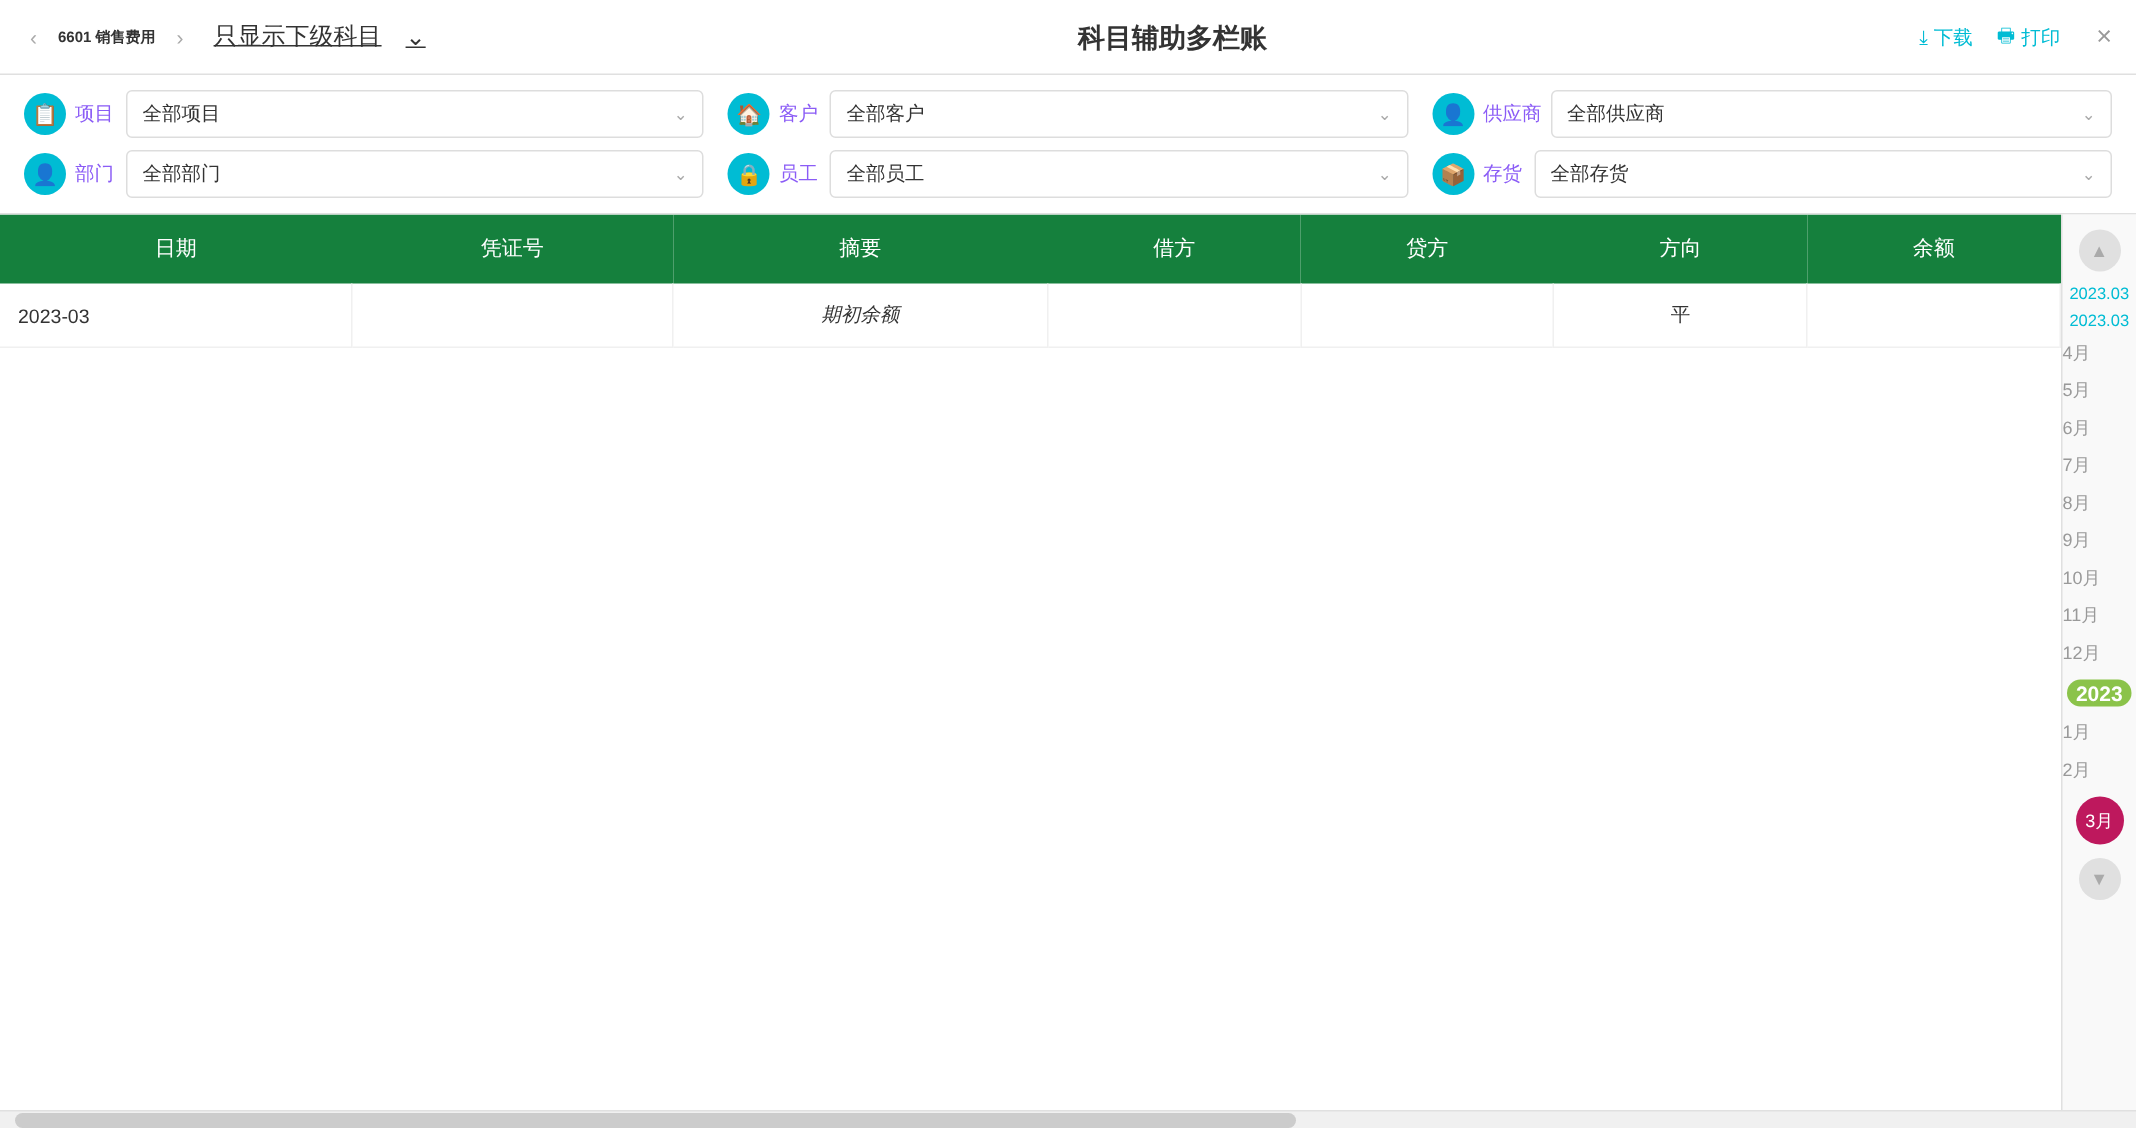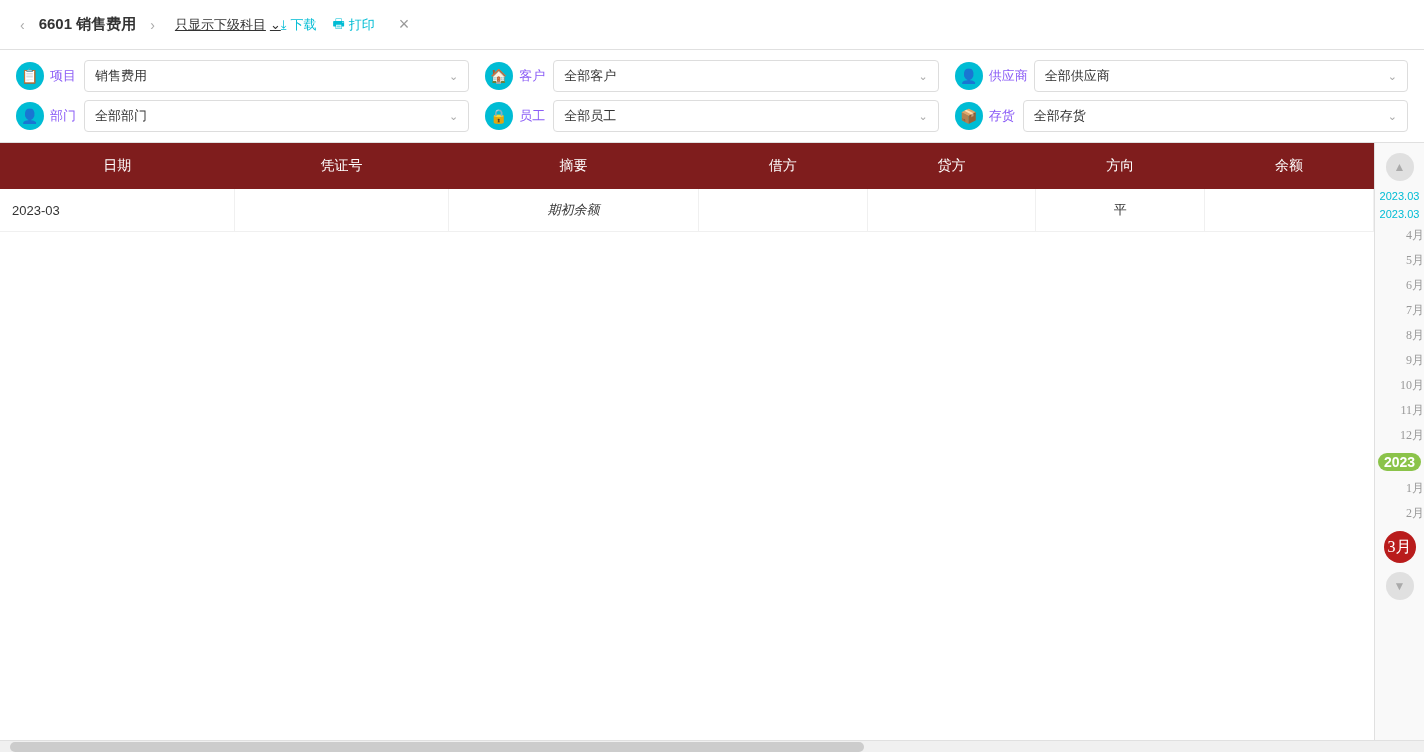--- a/index.html
+++ b/index.html
@@ -31,35 +31,35 @@
     }
 
     .nav-arrow {
       color: #aaa;
       cursor: pointer;
       font-size: 14px;
       padding: 2px 4px;
     }
 
     .account-code {
-      font-size: 15px;
+      font-size: 10px;
       font-weight: bold;
       color: #333;
       padding: 0 4px;
     }
 
     .show-sub-dropdown {
       display: flex;
       align-items: center;
-      gap: 4px;
+      gap: 16px;
       margin-left: 16px;
       color: #333;
       cursor: pointer;
       text-decoration: underline;
-      font-size: 13px;
+      font-size: 16px;
     }
 
     .page-title {
       flex: 1;
       text-align: center;
       font-size: 18px;
       font-weight: bold;
       color: #333;
     }
 
@@ -153,21 +153,21 @@
       overflow: auto;
       position: relative;
     }
 
     .data-table {
       width: 100%;
       border-collapse: collapse;
     }
 
     .data-table thead tr {
-      background: #7f1d1d;
+      background: #15803d;
       color: white;
     }
 
     .data-table thead th {
       padding: 14px 12px;
       font-size: 14px;
       font-weight: normal;
       text-align: center;
       border: none;
     }
@@ -233,36 +233,35 @@
       margin-bottom: 6px;
       color: #aaa;
       font-size: 12px;
     }
 
     .sidebar-item {
       font-size: 12px;
       color: #999;
       padding: 4px 0;
       cursor: pointer;
-      text-align: right;
+      text-align: left;
       width: 100%;
-      font-family: Liberation Serif, serif;
     }
 
     .sidebar-item.selected-month {
-      background: #b91c1c;
+      background: #be185d;
       color: white;
       border-radius: 50%;
       width: 32px;
       height: 32px;
       display: flex;
       align-items: center;
       justify-content: center;
       margin: 2px auto;
-      font-size: 16px;
+      font-size: 12px;
     }
 
     .sidebar-down-btn {
       width: 28px;
       height: 28px;
       border-radius: 50%;
       background: #e0e0e0;
       display: flex;
       align-items: center;
       justify-content: center;
@@ -304,41 +303,42 @@
   <div class="top-bar">
     <div class="nav-section">
       <span class="nav-arrow">‹</span>
       <span class="account-code">6601 销售费用</span>
       <span class="nav-arrow">›</span>
     </div>
     <div class="show-sub-dropdown">
       <span>只显示下级科目</span>
       <span>⌄</span>
     </div>
+    <div class="page-title">科目辅助多栏账</div>
     <div class="top-actions">
       <div class="action-btn">
         <span>⤓</span>
         <span>下载</span>
       </div>
       <div class="action-btn">
         <span>🖶</span>
         <span>打印</span>
       </div>
       <span class="close-btn">×</span>
     </div>
   </div>
 
   <div class="filter-bar">
 
     <div class="filter-row">
       <div class="filter-item">
         <div class="filter-icon">📋</div>
         <span class="filter-label">项目</span>
         <div class="filter-select">
-          <span>销售费用</span>
+          <span>全部项目</span>
           <span class="arrow">⌄</span>
         </div>
       </div>
       <div class="filter-item">
         <div class="filter-icon">🏠</div>
         <span class="filter-label">客户</span>
         <div class="filter-select">
           <span>全部客户</span>
           <span class="arrow">⌄</span>
         </div>

